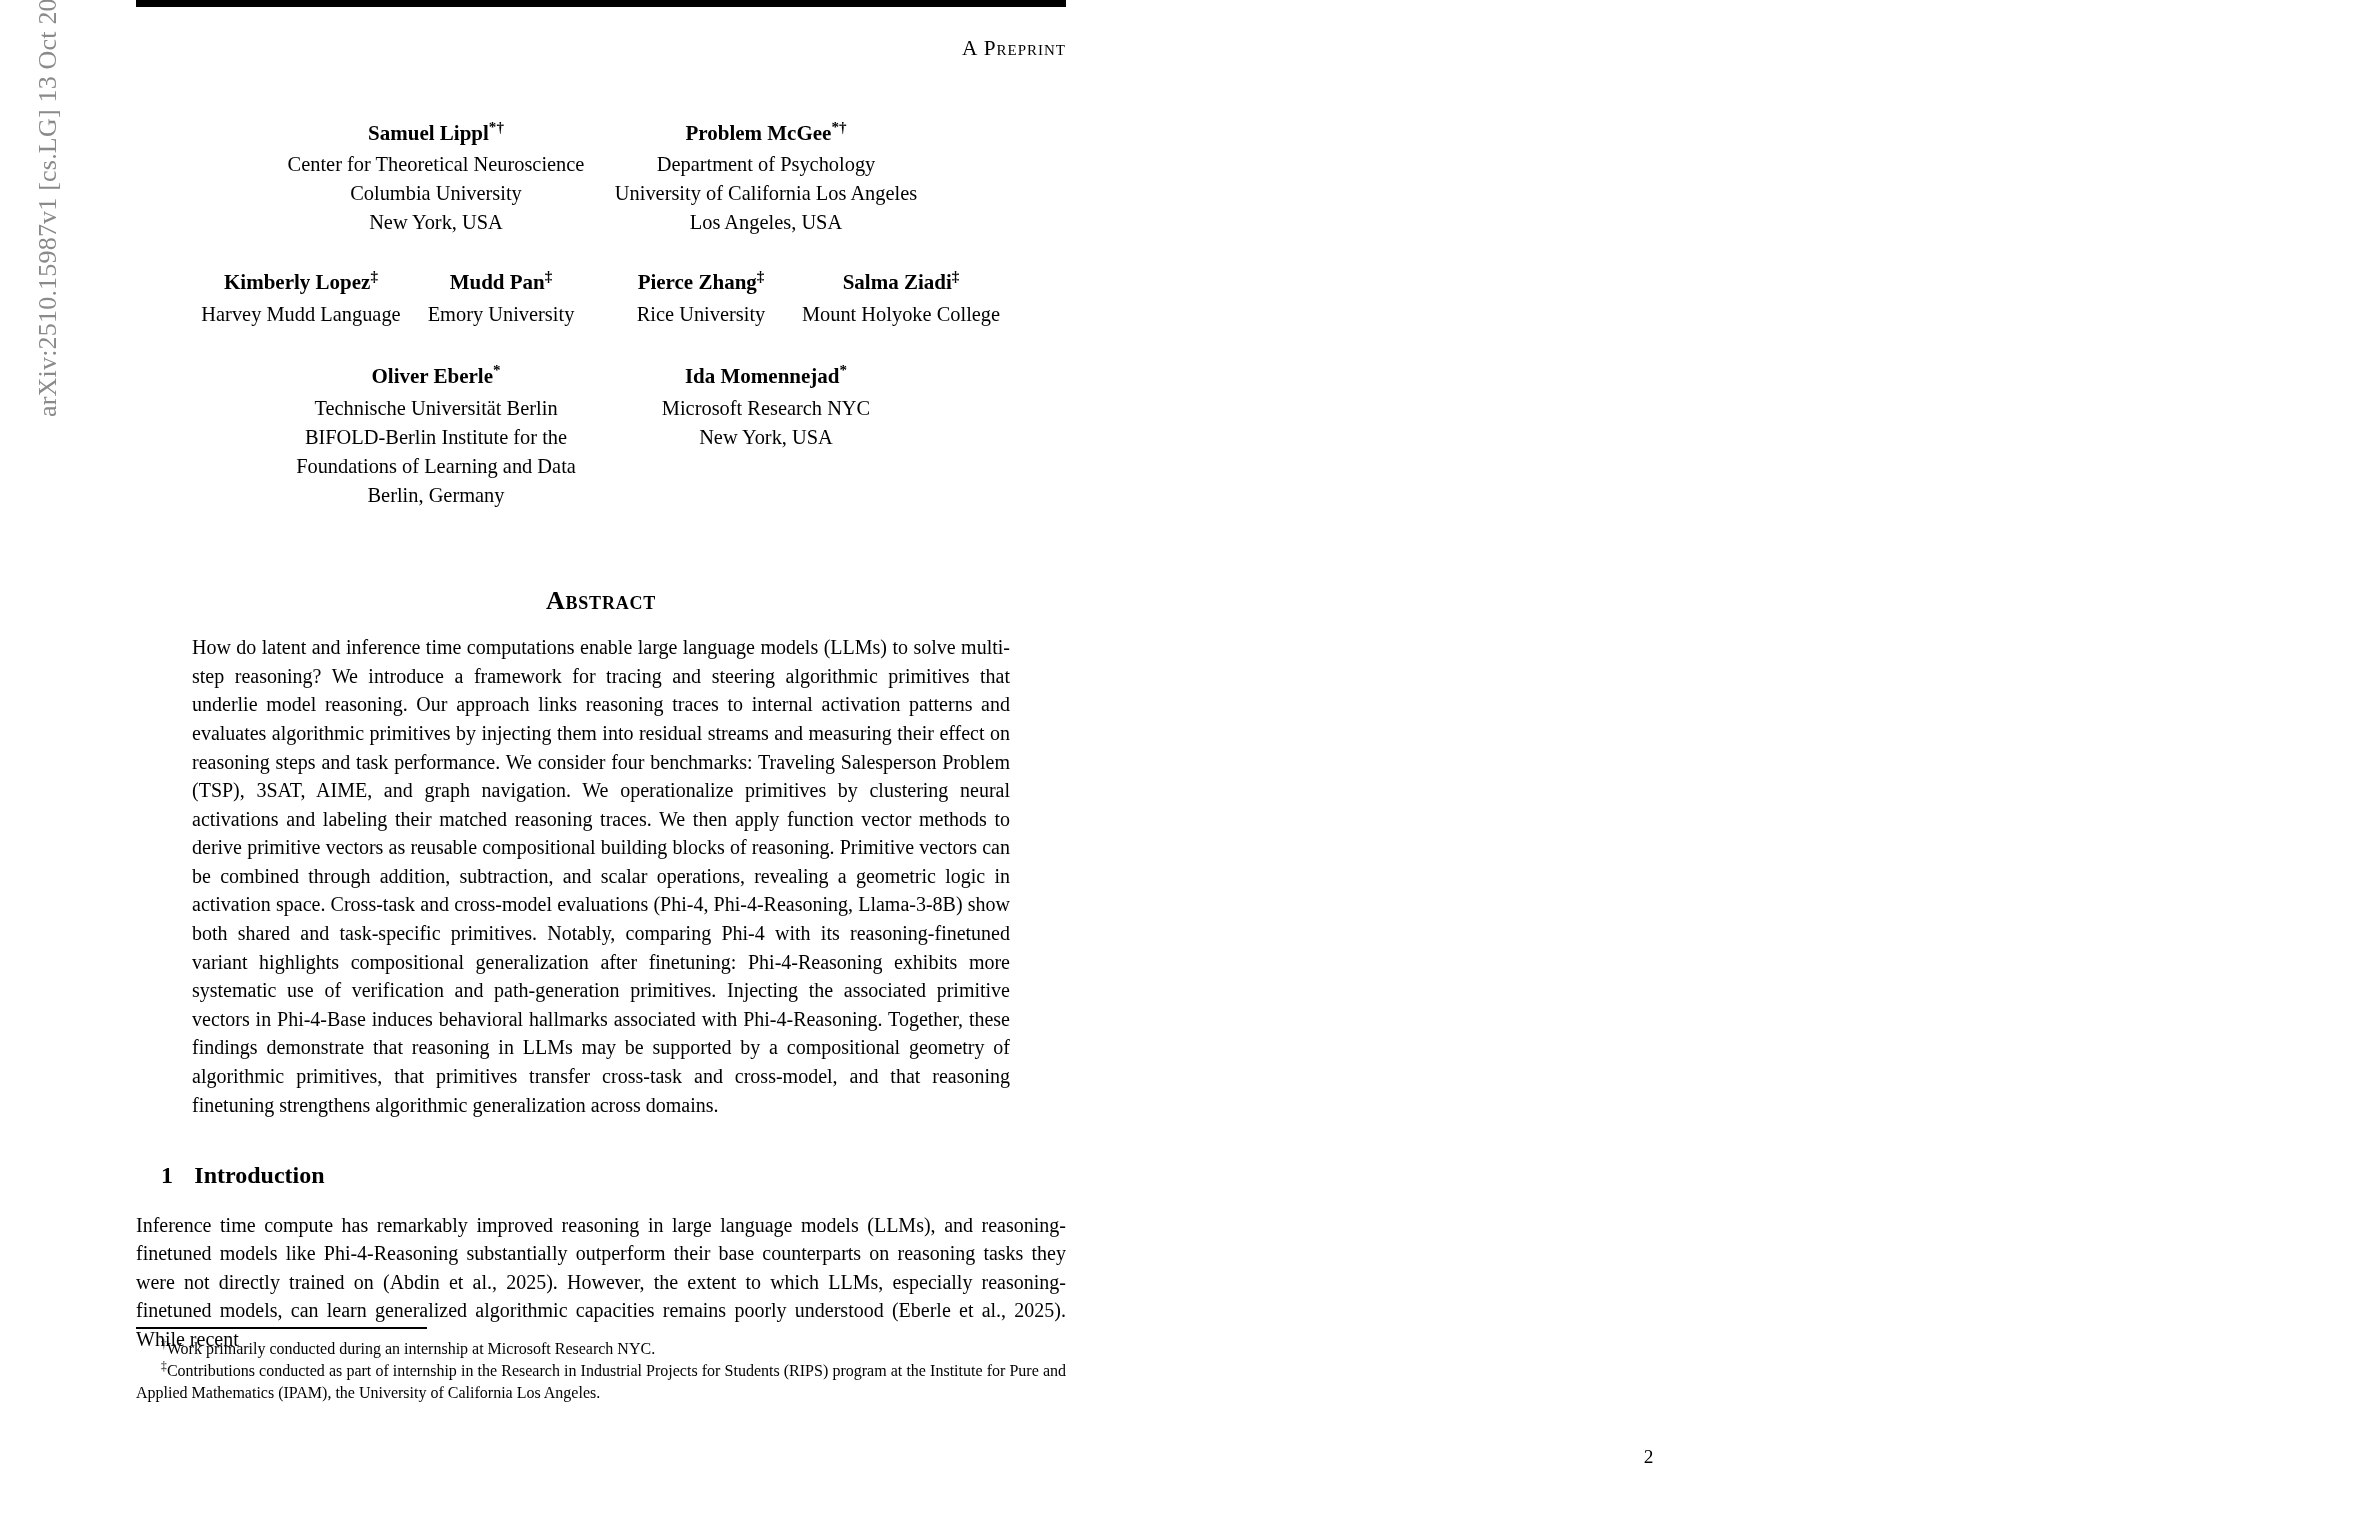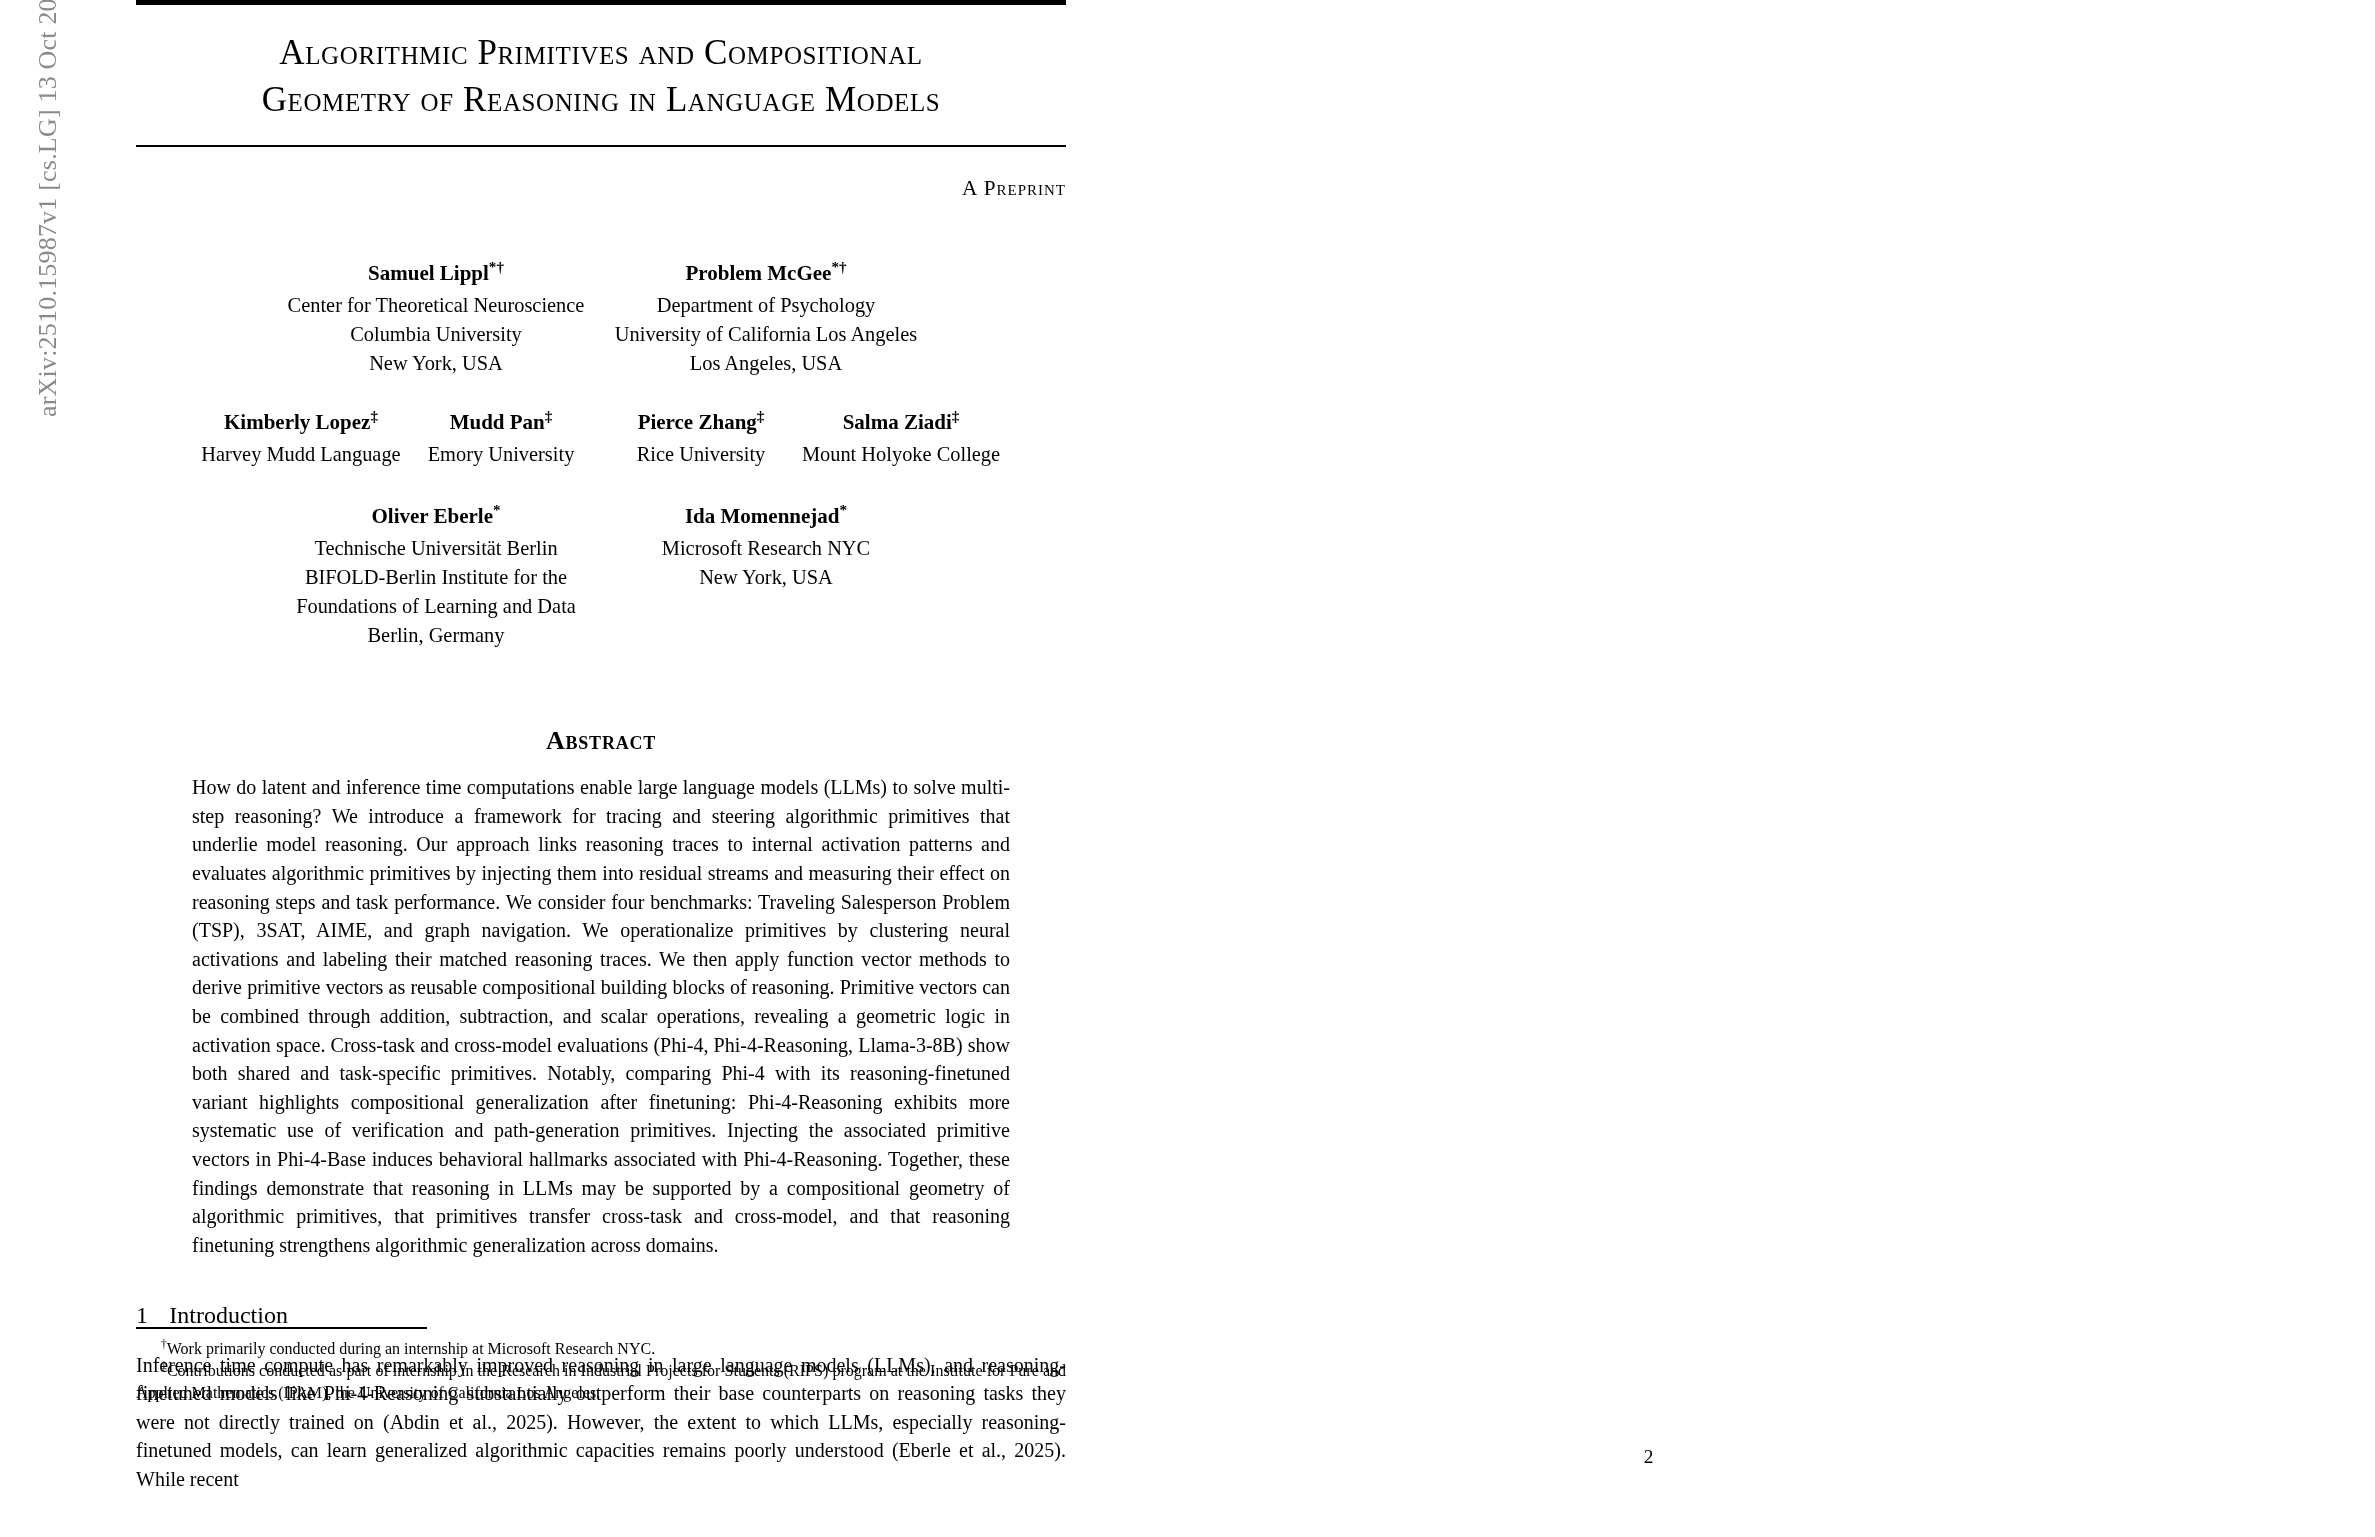--- a/index.html
+++ b/index.html
@@ -132,22 +132,23 @@
   .abstract-body {
     margin: 17.5px 56px 0 56px;
     font-size: 20px;
     line-height: 1.43;
     text-align: justify;
     hyphens: auto;
   }
 
   .section-head {
     font-size: 24px;
-    font-weight: normal;
+    font-weight: bold;
     margin-top: 43px;
+    margin-left: 25px;
   }
   .section-head .num { margin-right: 21.3px; }
 
   .body-par {
     font-size: 20px;
     line-height: 1.43;
     text-align: justify;
     margin-top: 21.3px;
     hyphens: auto;
   }
@@ -192,24 +193,20 @@
 <div class="spread">
 
   <div class="page page-left">
 
     <div class="arxiv-stamp">arXiv:2510.15987v1  [cs.LG]  13 Oct 2025</div>
 
     <div class="lp-body">
 
       <div class="rule-thick"></div>
 
-      <div class="title-block">
-        <div class="title-line">Algorithmic Primitives and Compositional</div>
-        <div class="title-line">Geometry of Reasoning in Language Models</div>
-      </div>
 
       <div class="rule-thin"></div>
 
       <div class="preprint-tag">A Preprint</div>
 
       <div class="authors">
 
         <div class="author-row row1">
           <div class="author">
             <span class="name"><span>Samuel Lippl</span><sup class="mark">*†</sup></span>

